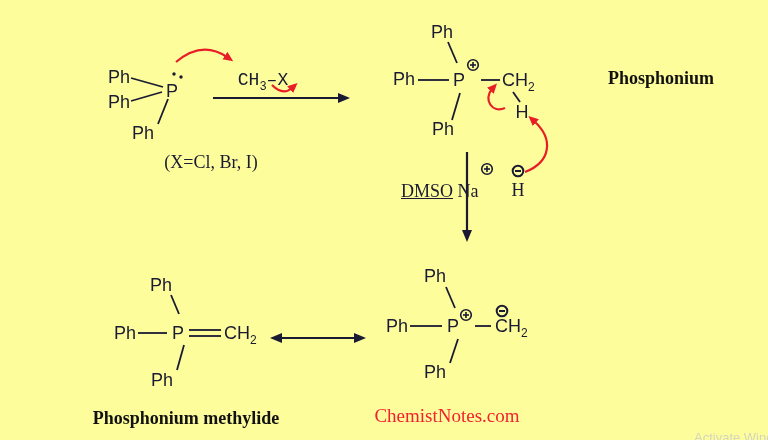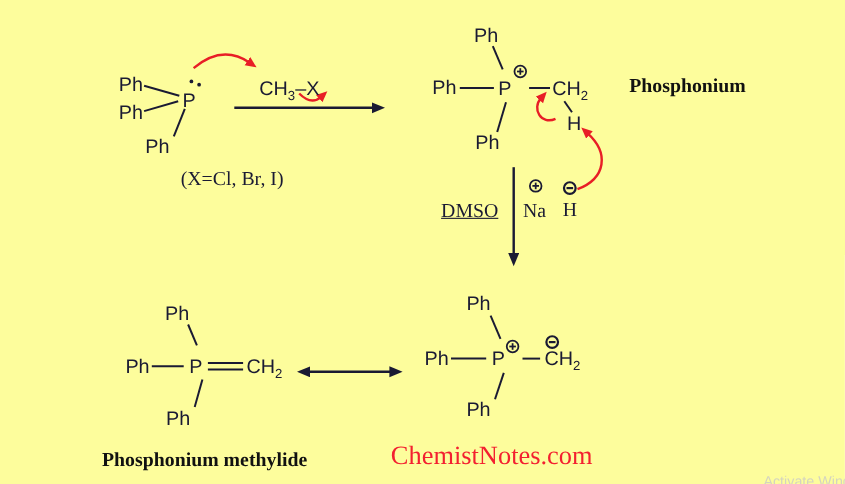--- a/index.html
+++ b/index.html
@@ -12,24 +12,24 @@
   .lbl {
     position:absolute; transform:translate(-50%,-50%);
     font-family:"Liberation Sans", sans-serif;
     font-size:18px; color:var(--ink,#1a1a33); white-space:nowrap; line-height:1;
   }
   .lbl-l { transform:translateY(-50%);text-align:right; }  
   .serif { font-family:"Liberation Serif", serif; }
   .bold  { font-weight:bold; color:var(--heading,#111); }
   sub { font-size:12px; line-height:0; }
   .brand {
-    font-family:"Liberation Serif", serif; font-size:24px;
+    font-family:"Liberation Serif", serif; font-size:19px;
     color:var(--brand,#f32030);
   }
-  .two-line { transform:none; line-height:20px; font-size:18px; }
+  .two-line { transform:none; line-height:20px; font-size:18px;margin-left:36px; }
   .watermark {
     position:absolute; left:694px; top:430px;
     font-size:13px; color:var(--watermark,#b9b9d8); opacity:.6;
     white-space:nowrap;
   }
 </style>
 </head>
 <body>
 
 <div id="stage">
@@ -113,35 +113,35 @@
     </g>
 
     <line x1="279" y1="338" x2="357" y2="338" marker-start="url(#ah-ink)" marker-end="url(#ah-ink)" style="stroke:var(--ink,#1a1a33); stroke-width:2.2;"></line>
   </svg>
 
   <span class="lbl" style="left:119px; top:77px;">Ph</span>
   <span class="lbl" style="left:119px; top:102px;">Ph</span>
   <span class="lbl" style="left:143px; top:133px;">Ph</span>
   <span class="lbl" style="left:172px; top:91px;">P</span>
 
-  <span class="lbl" style="left:263px; top:80px;"><span>CH</span><sub>3</sub><span>–X</span></span>
+  <span class="lbl" style="left:263px; top:80px;font-family:Liberation Mono, monospace;"><span>CH</span><sub>3</sub><span>–X</span></span>
   <span class="lbl serif" style="left:211px; top:162px;text-align:right;">(X=Cl, Br, I)</span>
 
   <span class="lbl" style="left:442px; top:32px;">Ph</span>
   <span class="lbl" style="left:404px; top:79px;">Ph</span>
   <span class="lbl" style="left:459px; top:80px;">P</span>
   <span class="lbl" style="left:443px; top:129px;">Ph</span>
   <span class="lbl lbl-l" style="left:502px; top:80px;"><span>CH</span><sub>2</sub></span>
   <span class="lbl" style="left:522px; top:112px;">H</span>
   <div class="lbl serif bold two-line" style="left:572px; top:68px;">
     <div>Phosphonium</div>
   </div>
 
   <span class="lbl serif" style="left:427px; top:191px;text-decoration:underline;">DMSO</span>
-  <span class="lbl serif" style="left:486px; top:191px;">Na</span>
+  <span class="lbl serif" style="left:468px; top:191px;">Na</span>
   <span class="lbl serif" style="left:518px; top:190px;">H</span>
 
   <span class="lbl" style="left:435px; top:276px;">Ph</span>
   <span class="lbl" style="left:397px; top:326px;">Ph</span>
   <span class="lbl" style="left:453px; top:326px;">P</span>
   <span class="lbl" style="left:435px; top:372px;">Ph</span>
   <span class="lbl lbl-l" style="left:495px; top:326px;"><span>CH</span><sub>2</sub></span>
 
   <span class="lbl" style="left:161px; top:285px;">Ph</span>
   <span class="lbl" style="left:125px; top:333px;">Ph</span>

